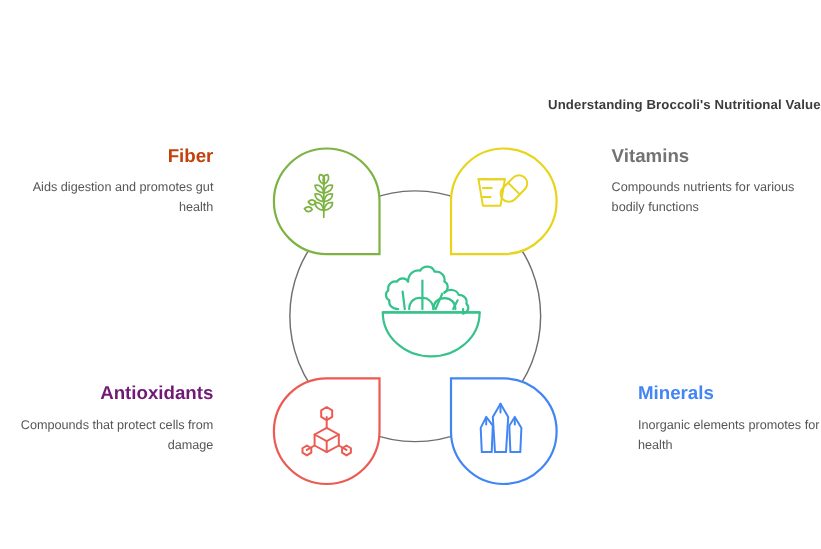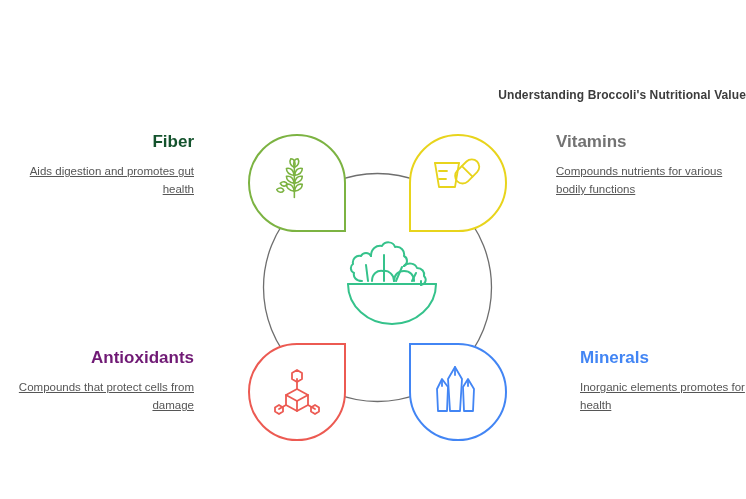--- a/index.html
+++ b/index.html
@@ -54,21 +54,20 @@
     font-size: 17px;
     font-weight: bold;
     line-height: 1.2;
     margin: 0 0 11px 0;
   }
   .txt-body {
     font-size: 11.5px;
     line-height: 1.55;
     color: #565656;
     margin: 0;
-    text-decoration: underline;
   }
 
   #blk-fiber       { left: 22px;  top: 132px; }
   #blk-antiox      { left: 18px;  top: 348px; width: 176px; }
   #blk-vitamins    { left: 556px; top: 132px; }
   #blk-minerals    { left: 580px; top: 348px; }
 </style>
 </head>
 <body>
 
@@ -186,21 +185,21 @@
       <path d="M62 44 c 0 -6 4 -10 10 -10 c 6 0 10 4 10 10"></path>
 
       <path d="M16 47 L104 47 A 44 40 0 0 1 16 47 Z"></path>
       <line x1="16" y1="47" x2="104" y2="47"></line>
     </g>
 
   </svg>
 </div>
 
 <div class="txt-block left" id="blk-fiber">
-  <p class="txt-head" style="color: #14532d;">Fiber</p>
+  <p class="txt-head" style="color: #c2410c;">Fiber</p>
   <p class="txt-body">Aids digestion and promotes gut health</p>
 </div>
 
 <div class="txt-block right" id="blk-vitamins">
   <p class="txt-head" style="color: #737373;">Vitamins</p>
   <p class="txt-body">Compounds nutrients for various bodily functions</p>
 </div>
 
 <div class="txt-block left" id="blk-antiox">
   <p class="txt-head" style="color: #701a75;">Antioxidants</p>

